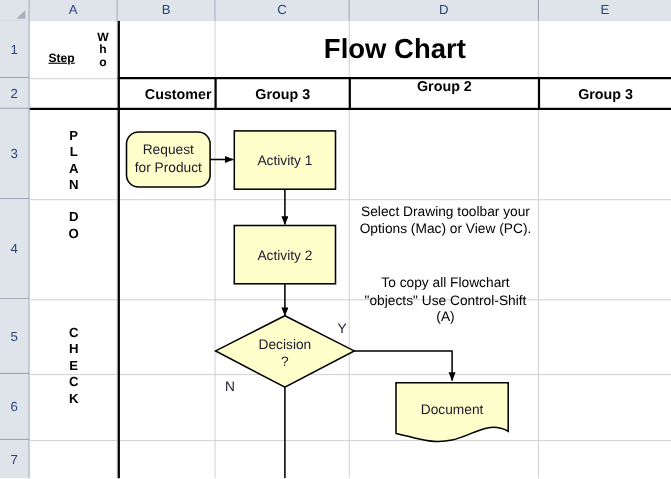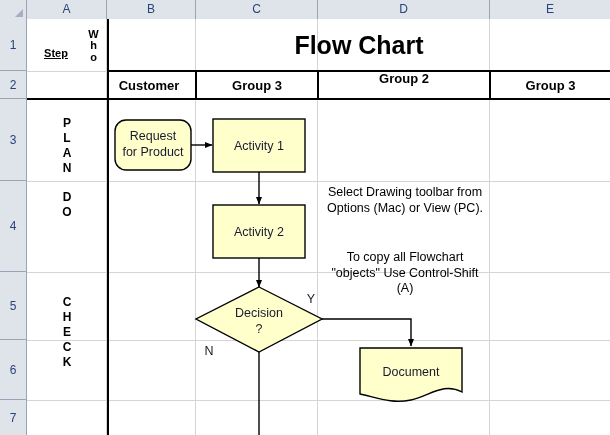--- a/index.html
+++ b/index.html
@@ -107,21 +107,21 @@
   <div class="cell steplbl" style="left:27px;top:38px;width:58px;height:30px;text-decoration:underline;">Step</div>
 
   <div class="cell vertword" style="left:80px;top:22px;width:27px;height:48px;">
     <span>W</span>
     <span>h</span>
     <span>o</span>
   </div>
 
   <div class="cell title" style="left:109px;top:19px;width:500px;height:52px;">Flow Chart</div>
 
-  <div class="cell grouphdr" style="left:96px;top:71px;width:106px;height:28px;">Customer</div>
+  <div class="cell grouphdr" style="left:109px;top:71px;width:106px;height:28px;">Customer</div>
   <div class="cell grouphdr" style="left:197px;top:71px;width:120px;height:28px;">Group 3</div>
   <div class="cell grouphdr" style="left:319px;top:71px;width:170px;height:15px;">Group 2</div>
   <div class="cell grouphdr" style="left:491px;top:71px;width:119px;height:28px;">Group 3</div>
 
   <div class="phase" style="position:absolute;left:27px;top:116px;width:80px;">
     <span>P</span>
     <span>L</span>
     <span>A</span>
     <span>N</span>
   </div>
@@ -132,21 +132,21 @@
   </div>
 
   <div class="phase" style="position:absolute;left:27px;top:295px;width:80px;">
     <span>C</span>
     <span>H</span>
     <span>E</span>
     <span>C</span>
     <span>K</span>
   </div>
 
-  <div class="note" style="left:325px;top:185px;width:160px;">Select Drawing toolbar from Options (Mac) or View (PC).</div>
+  <div class="note" style="left:325px;top:185px;width:160px;">Select Drawing toolbar your Options (Mac) or View (PC).</div>
   <div class="note" style="left:330px;top:250px;width:150px;">To copy all Flowchart "objects" Use Control-Shift (A)</div>
 
   <svg class="flow" viewBox="0 0 610 435">
     <defs>
       <marker id="arrow" markerWidth="9" markerHeight="9" refX="7.5" refY="3.2" orient="auto" markerUnits="userSpaceOnUse">
         <path d="M0,0 L8,3.2 L0,6.4 z" fill="#000"></path>
       </marker>
     </defs>
 
     <line x1="191" y1="145" x2="212" y2="145" stroke="#000" stroke-width="1.4" marker-end="url(#arrow)"></line>

